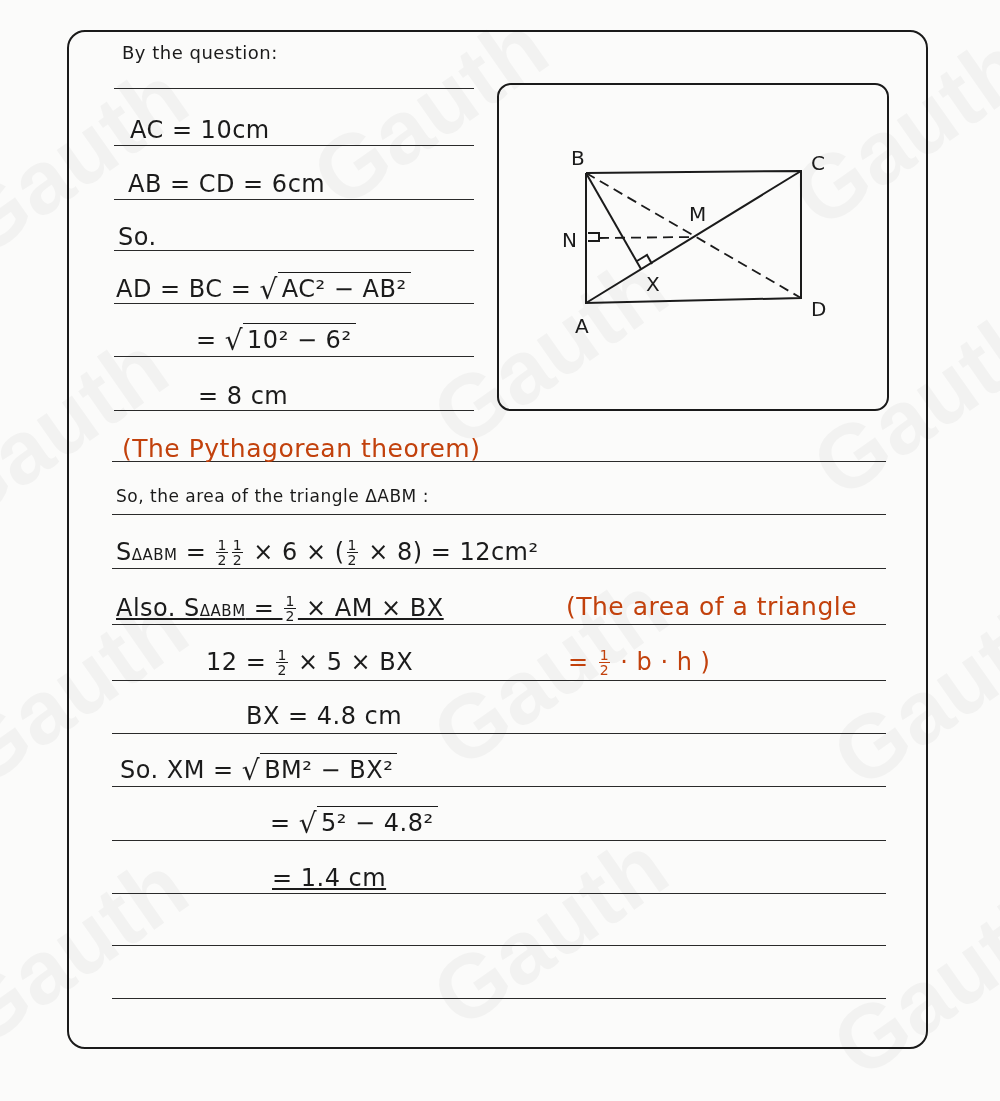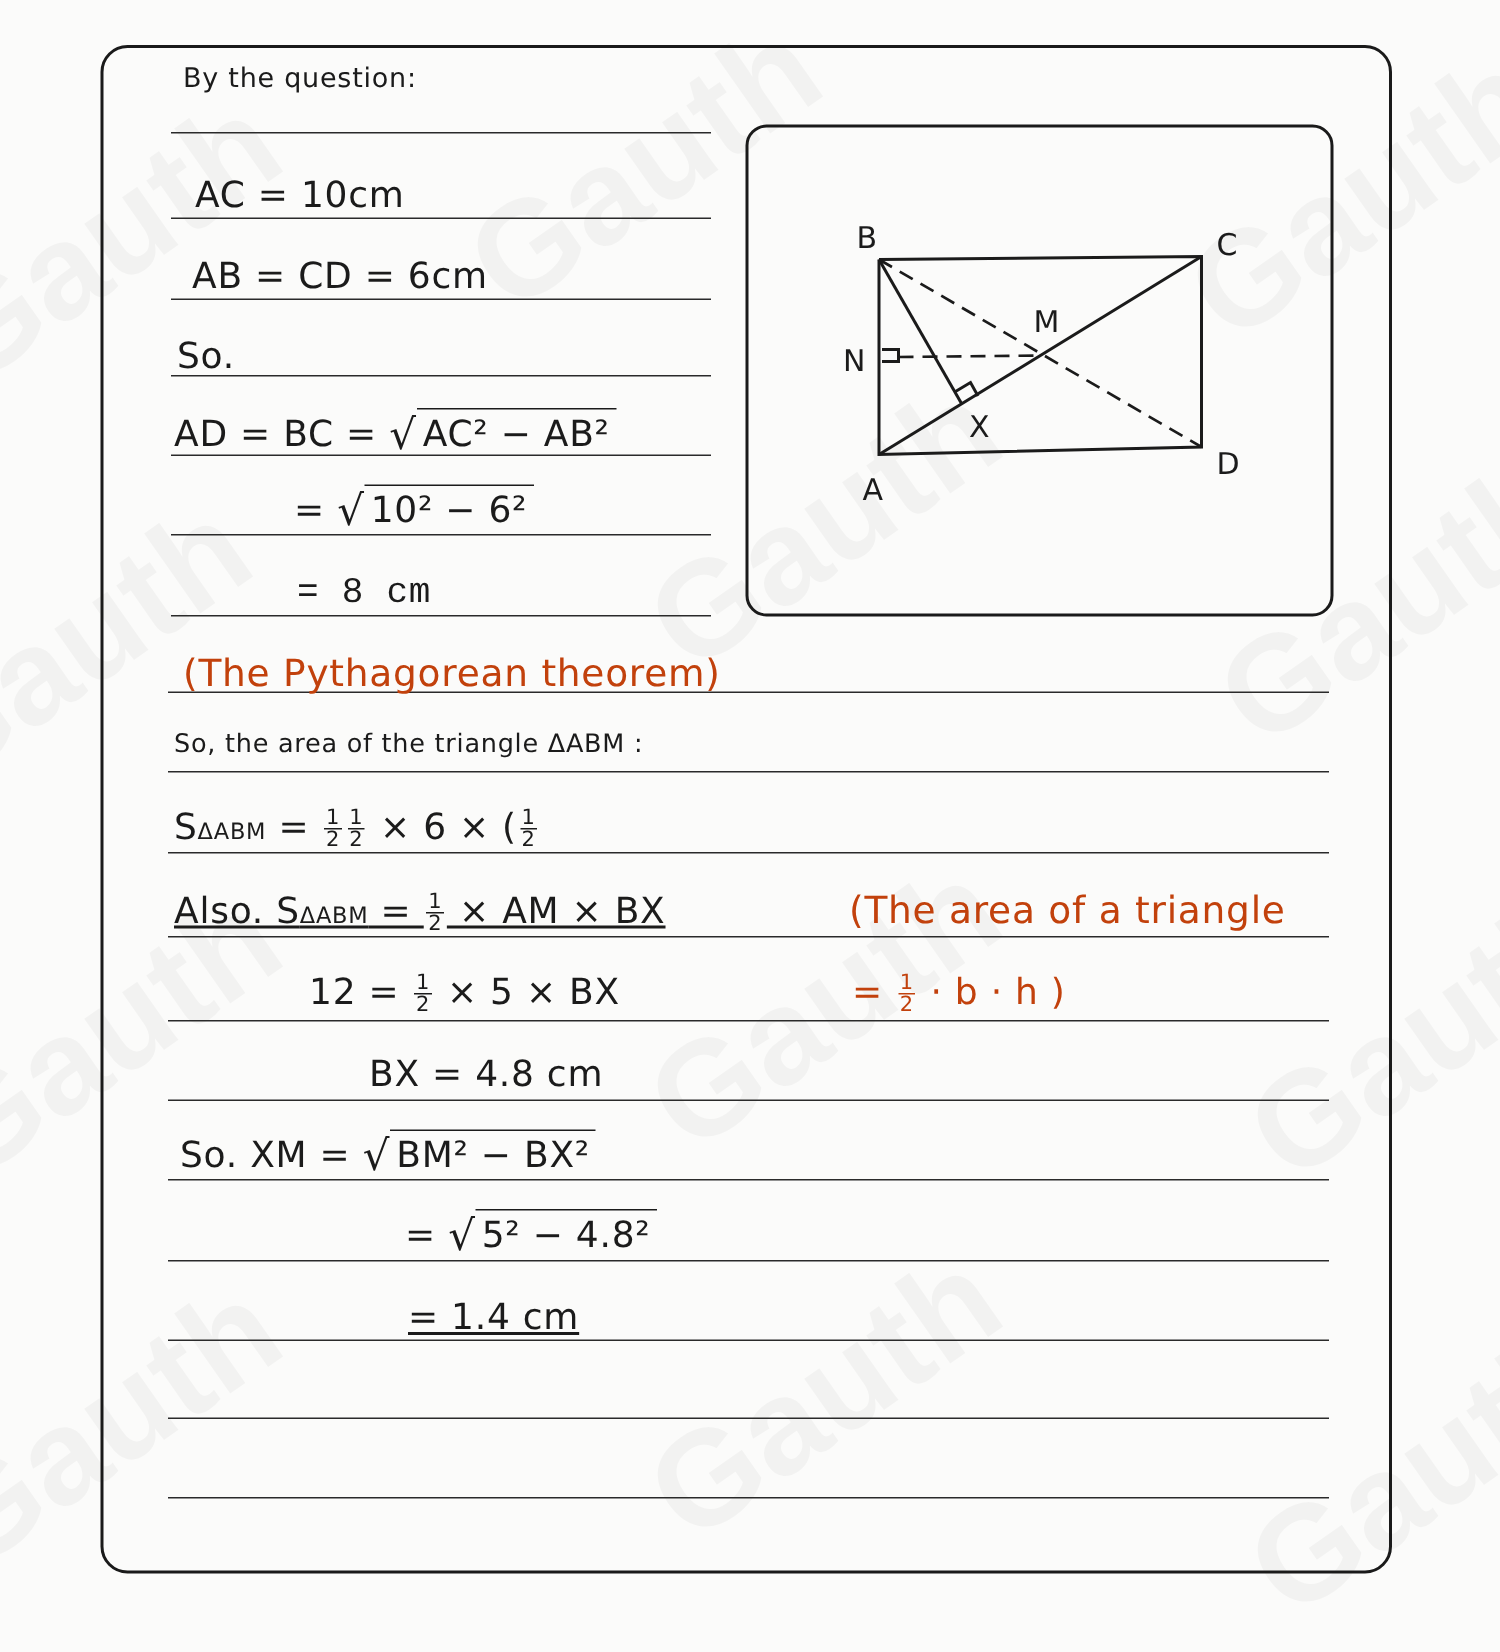--- a/index.html
+++ b/index.html
@@ -80,36 +80,36 @@
 <div class="hw" style="left:130px;top:118px;">AC = 10cm</div>
 <div class="hw" style="left:128px;top:172px;">AB = CD = 6cm</div>
 <div class="hw" style="left:118px;top:225px;">So.</div>
 
 <div class="hw" style="left:116px;top:276px;">
   <span>AD = BC = </span><span class="sqrt"><span class="rad">√</span><span class="under">AC² − AB²</span></span>
 </div>
 <div class="hw" style="left:196px;top:327px;">
   <span>= </span><span class="sqrt"><span class="rad">√</span><span class="under">10² − 6²</span></span>
 </div>
-<div class="hw" style="left:198px;top:384px;font-family:Liberation Mono, monospace;">= 8 cm</div>
+<div class="hw" style="left:198px;top:384px;">= 8 cm</div>
 
 <div class="hw red" style="left:122px;top:436px;font-size:25px;">(The Pythagorean theorem)</div>
 <div class="hw" style="left:116px;top:488px;font-size:17px;">So, the area of the triangle ΔABM :</div>
 
 <div class="hw" style="left:116px;top:538px;">
   <span>S</span><span style="font-size:15px;">ΔABM</span><span> = </span><span class="frac">
       <span class="num">1</span>
       <span>2</span>
     </span><span class="frac">
       <span class="num">1</span>
       <span>2</span>
     </span><span> × 6 × (</span><span class="frac">
       <span class="num">1</span>
       <span>2</span>
-    </span>
+    </span><span> × 8) = 12cm²</span>
 </div>
 
 <div class="hw" style="left:116px;top:594px;text-decoration:underline;">
   <span>Also. S</span><span style="font-size:15px;">ΔABM</span><span> = </span><span class="frac">
       <span class="num">1</span>
       <span>2</span>
     </span><span> × AM × BX</span>
 </div>
 <div class="hw red" style="left:566px;top:594px;font-size:25px;">(The area of a triangle</div>
 

